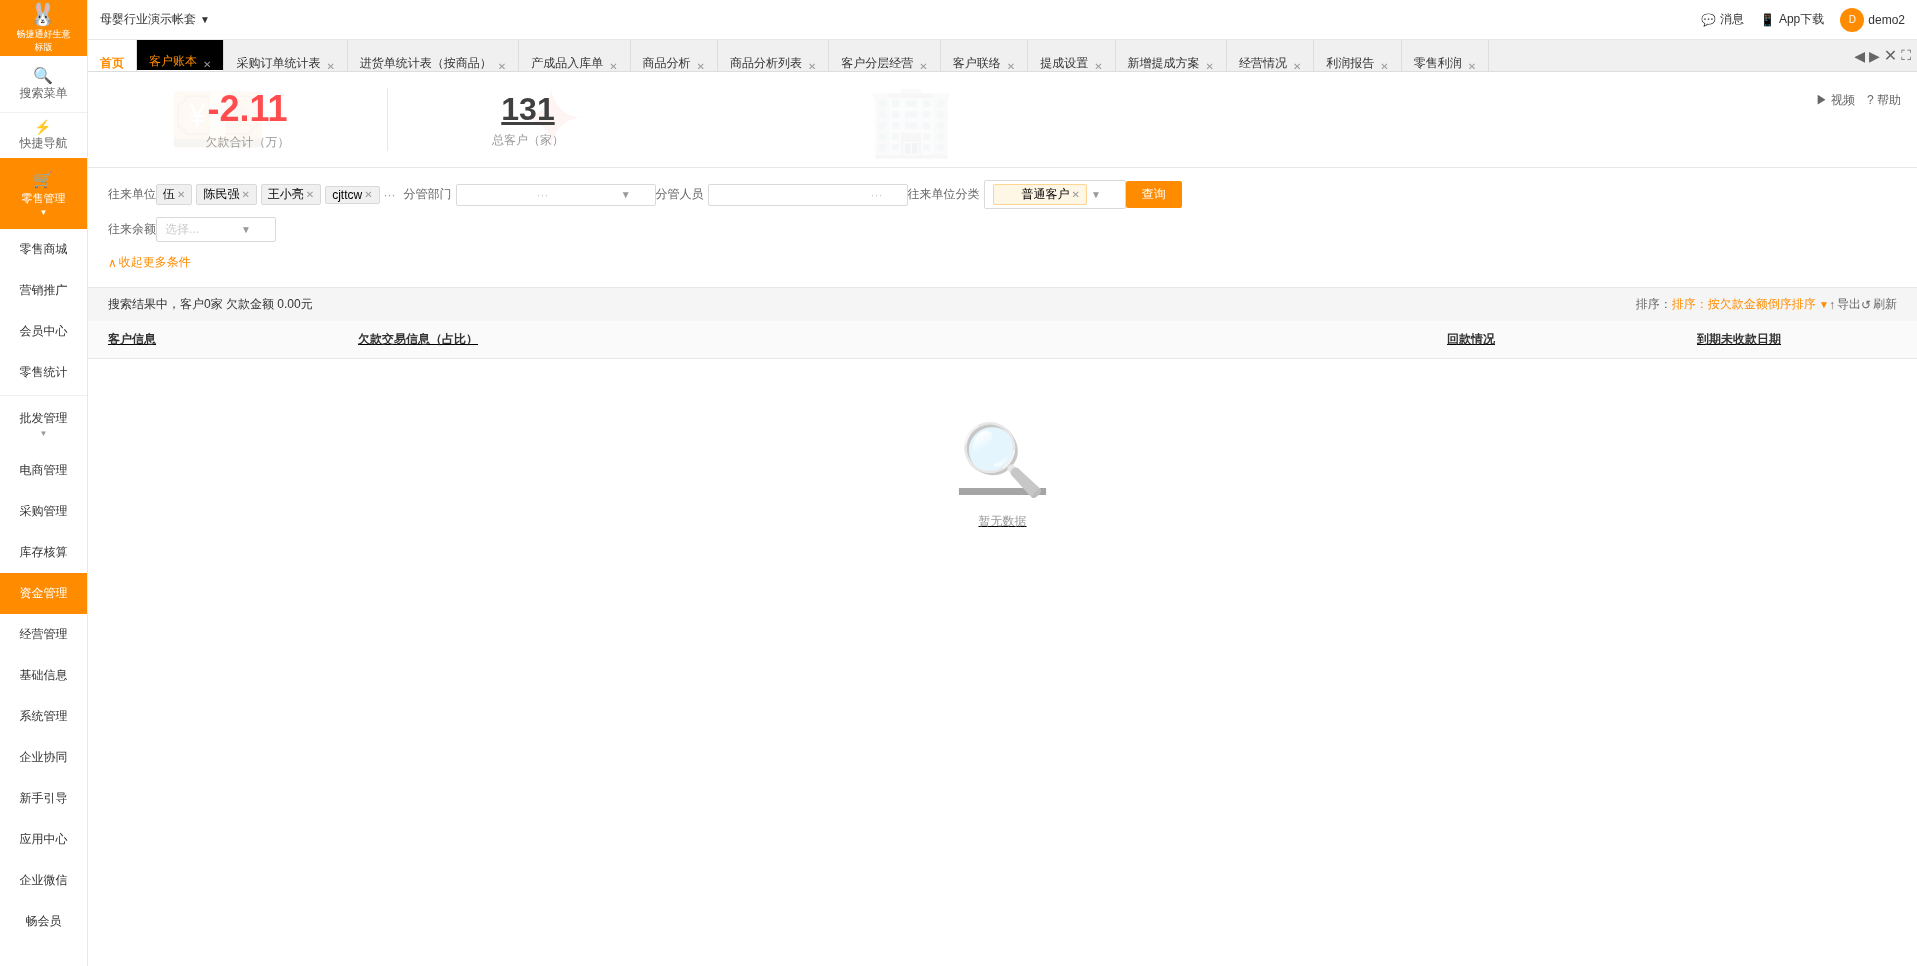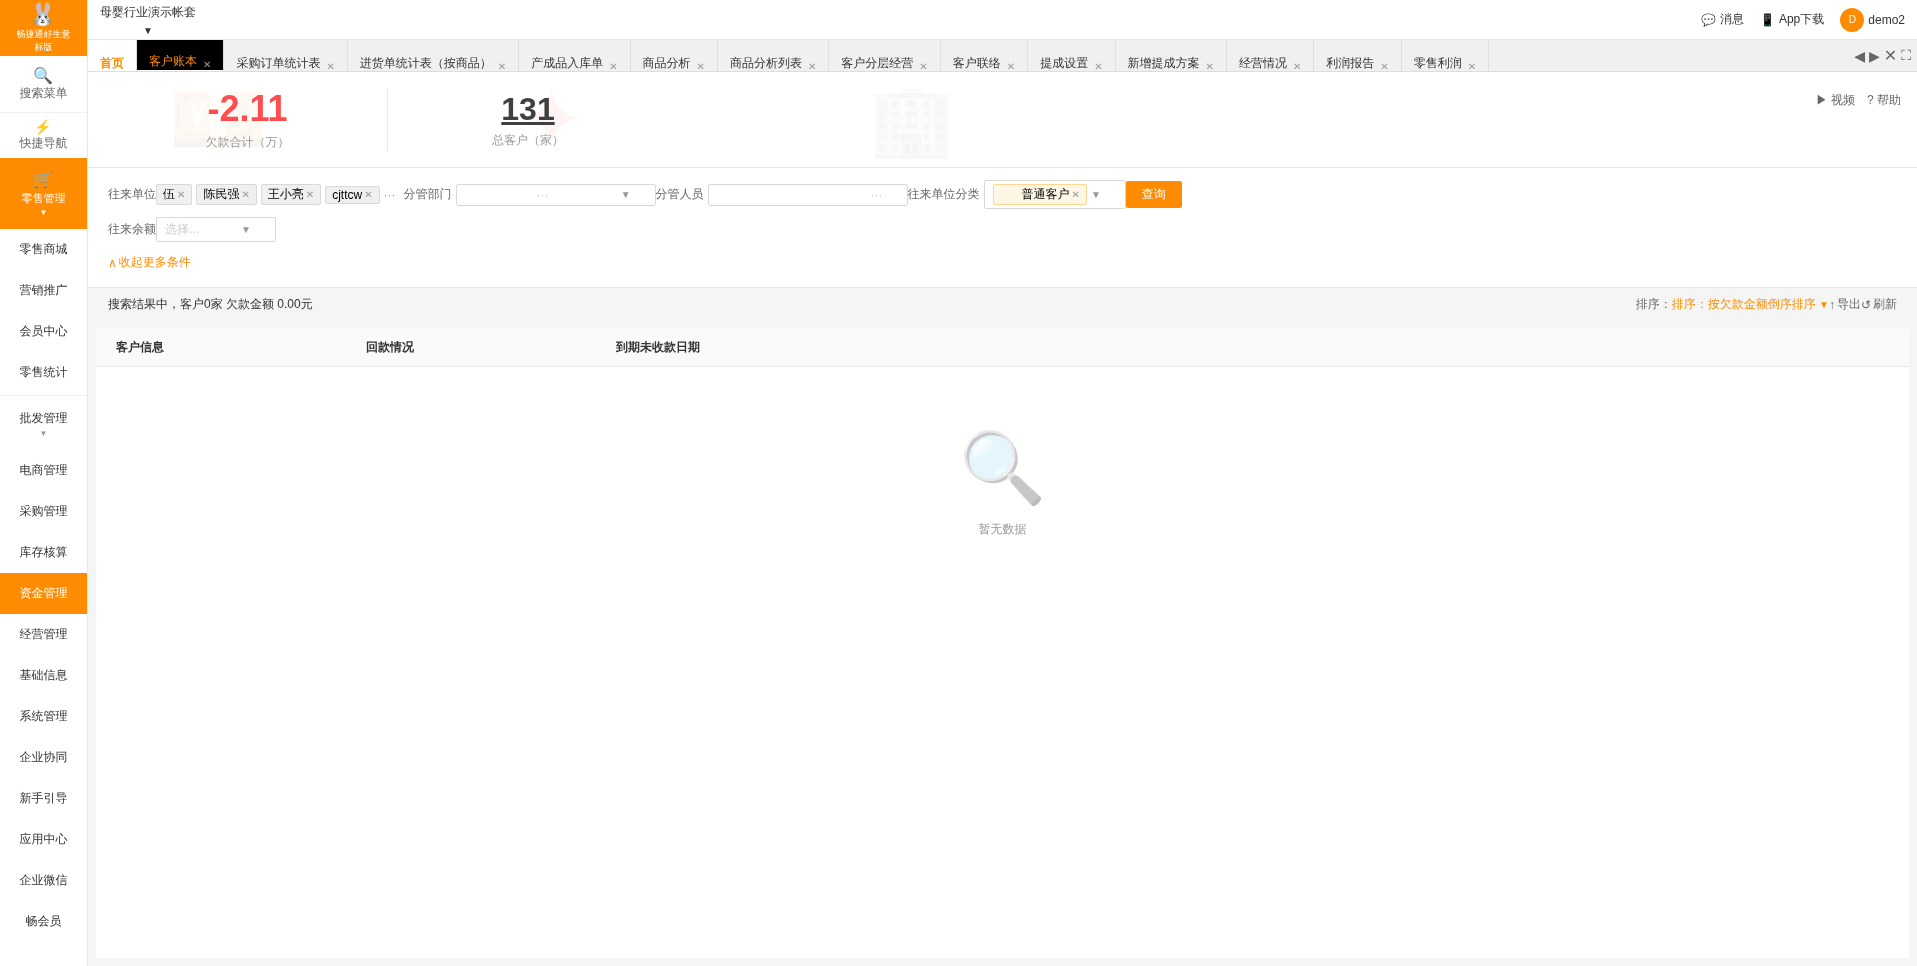--- a/index.html
+++ b/index.html
@@ -13,21 +13,21 @@
     .sidebar-menu-item { padding: 12px 0; text-align: center; font-size: 12px; color: #333; cursor: pointer; display: flex; flex-direction: column; align-items: center; gap: 2px; }
     .sidebar-menu-item.active { background: #ff8c00; color: #fff; }
     .sidebar-divider { height: 1px; background: #f0f0f0; margin: 2px 0; }
 
     
     .main-area { flex: 1; display: flex; flex-direction: column; overflow: hidden; }
 
     
     .top-header { background: #fff; border-bottom: 1px solid #e8e8e8; display: flex; align-items: center; justify-content: space-between; padding: 0 12px; height: 40px; flex-shrink: 0; }
     .top-header-left { display: flex; align-items: center; gap: 8px; }
-    .env-selector { display: flex; align-items: center; gap: 4px; font-size: 12px; color: #333; cursor: pointer; flex-direction: column; }
+    .env-selector { display: flex; align-items: center; gap: 4px; font-size: 12px; color: #333; cursor: pointer; }
     .top-header-right { display: flex; align-items: center; gap: 16px; font-size: 12px; color: #333; }
     .top-header-right span { cursor: pointer; display: flex; align-items: center; gap: 4px; }
     .avatar { width: 24px; height: 24px; background: #ff8c00; border-radius: 50%; display: inline-flex; align-items: center; justify-content: center; color: #fff; font-size: 10px; }
 
     
     .tab-bar { background: #f0f0f0; display: flex; align-items: center; height: 32px; border-bottom: 1px solid #ddd; flex-shrink: 0; overflow: hidden; }
     .tab-item { padding: 0 12px; height: 32px; display: flex; align-items: flex-end; gap: 6px; font-size: 12px; cursor: pointer; white-space: nowrap; border-right: 1px solid #ddd; background: #f0f0f0; color: #333; flex-shrink: 0; }
     .tab-item.active { background: #000000; color: #ff8c00; border-bottom: 2px solid #fff; }
     .tab-close { font-size: 10px; color: #999; cursor: pointer; }
     .tab-home { background: #fff; color: #ff8c00; font-weight: bold; }
@@ -58,21 +58,21 @@
     .collapse-btn { color: #ff8c00; cursor: pointer; font-size: 12px; display: flex; align-items: center; gap: 2px; }
 
     
     .search-result-bar { background: #f5f5f5; padding: 8px 20px; display: flex; align-items: center; justify-content: space-between; font-size: 12px; flex-shrink: 0; }
     .search-result-info { color: #333; }
     .search-result-actions { display: flex; align-items: center; color: #666; }
     .sort-select { color: #ff8c00; cursor: pointer; }
     .action-btn { cursor: pointer; color: #666; display: flex; align-items: center; gap: 2px; }
 
     
-    .table-area { flex: 1; overflow: auto; background: #fff; margin: 8px; }
+    .table-area { flex: 1; overflow: auto; background: #fff; margin: 0; text-decoration: underline; }
     .table-header { display: flex; padding: 10px 20px; border-bottom: 1px solid #e8e8e8; background: #fafafa; font-size: 12px; color: #333; font-weight: bold; }
     .table-col-1 { width: 250px; }
     .table-col-2 { flex: 1; }
     .table-col-3 { width: 250px; }
     .table-col-4 { width: 200px; }
 
     
     .empty-state { display: flex; flex-direction: column; align-items: center; justify-content: center; flex: 1; padding: 60px 0; }
     .empty-text { font-size: 12px; color: #999; }
 
@@ -367,20 +367,21 @@
         <span class="action-btn">
           <span>↺</span>
           <span>刷新</span>
         </span>
       </div>
     </div>
 
     <div class="table-area">
       <div class="table-header">
         <div class="table-col-1">客户信息</div>
+        <div class="table-col-2">欠款交易信息（占比）</div>
         <div class="table-col-3">回款情况</div>
         <div class="table-col-4">到期未收款日期</div>
       </div>
 
       <div class="empty-state">
         <div style="font-size:70px; opacity:0.35; margin-bottom:12px;">🔍</div>
         <div class="empty-text">暂无数据</div>
       </div>
     </div>
 

